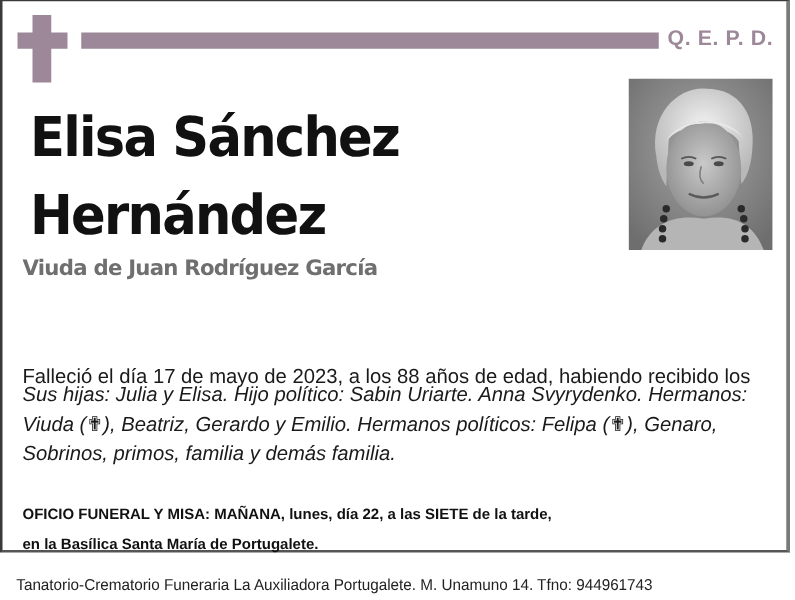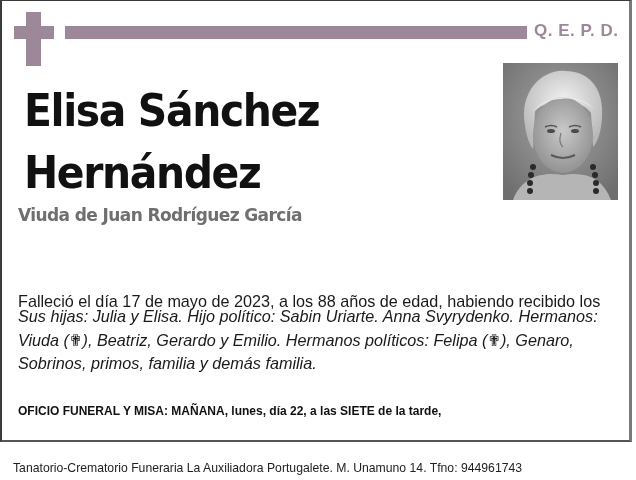--- a/index.html
+++ b/index.html
@@ -192,17 +192,18 @@
   </div>
 
   <div class="para para-2">
     <span class="line">Sus hijas: Julia y Elisa. Hijo político: Sabin Uriarte. Anna Svyrydenko. Hermanos:</span>
     <span class="line">Viuda (✟), Beatriz, Gerardo y Emilio. Hermanos políticos: Felipa (✟), Genaro,</span>
     <span class="line">Sobrinos, primos, familia y demás familia.</span>
   </div>
 
   <div class="para para-3">
     <span class="line">OFICIO FUNERAL Y MISA: MAÑANA, lunes, día 22, a las SIETE de la tarde,</span>
+    <span class="line">en la Basílica Santa María de Portugalete.</span>
   </div>
 
   <div class="footer">Tanatorio-Crematorio Funeraria La Auxiliadora Portugalete. M. Unamuno 14. Tfno: 944961743</div>
 
 </div>
 
 </body></html>

